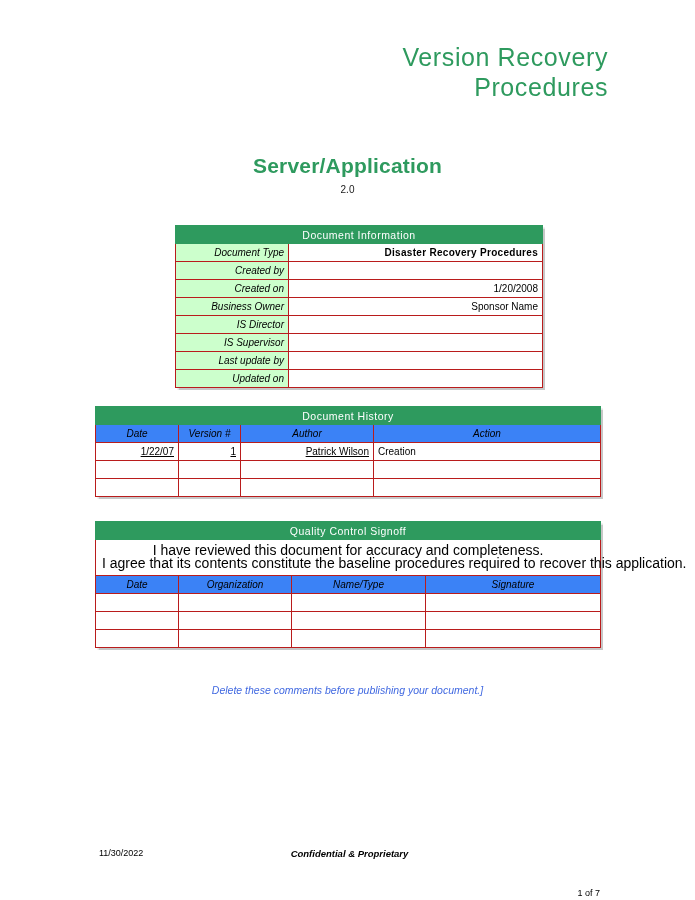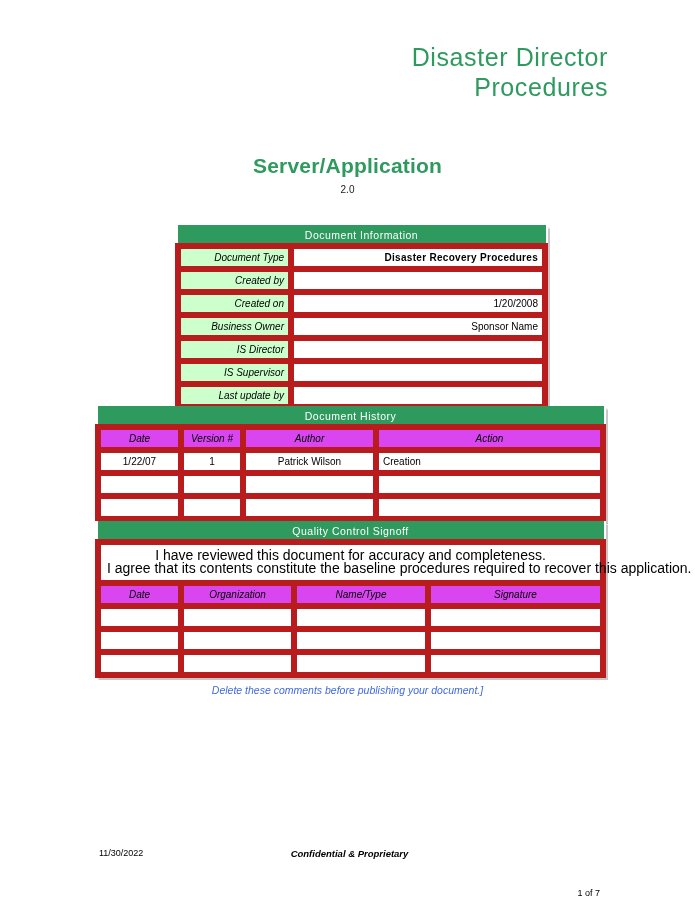--- a/index.html
+++ b/index.html
@@ -61,56 +61,56 @@
   
   table.doc-table {
     position: absolute;
     border-collapse: collapse;
     table-layout: fixed;
     font-size: 10px;
     background: #ffffff;
     box-shadow: 1.5px 1.5px 1px rgba(0,0,0,0.22);
   }
   table.doc-table td, table.doc-table th {
-    border: 6px solid #b91c1c;
+    border: 1px solid #b91c1c;
     padding: 0 4px;
     vertical-align: middle;
     font-weight: normal;
   }
   .tbl-title {
     background: #2E9A5E;
     color: #ffffff;
     font-weight: bold;
     text-align: center;
     font-size: 10.5px;
     letter-spacing: 0.5px;
     height: 16px;
     border: 1px solid #2E9A5E !important;
   }
   .col-head {
-    background: #d946ef;
+    background: #3b82f6;
     font-style: italic;
     text-align: center;
     height: 15px;
     font-size: 10px;
   }
   .label-cell {
     background: #CCFFCC;
     font-style: italic;
     text-align: right;
     padding-right: 5px;
   }
   .value-cell {
     background: #ffffff;
     text-align: right;
     padding-left: 6px;
   }
   .value-cell.bold { font-weight: bold; letter-spacing: 0.3px; }
   .data-cell { height: 16px; }
-  .center { text-align: center; }
+  .center { text-align: right; text-decoration: underline; }
   .left { text-align: left; padding-left: 6px; }
 
   
   #table-document-information {
     left: 175px;
     top: 225px;
     width: 367px;
   }
   #table-document-information td { height: 17px; }
 
@@ -175,21 +175,21 @@
   .footer .f-right {
     position: absolute; right: 0; top: 0; margin-top: 40px;
   }
 </style>
 </head>
 <body>
 
 <div class="page">
 
   <div class="doc-title">
-    <span class="line">Disaster Director</span>
+    <span class="line">Version Recovery</span>
     <span class="line">Procedures</span>
   </div>
 
   <div class="doc-subtitle">Server/Application</div>
   <div class="doc-version">2.0</div>
 
   <table class="doc-table" id="table-document-information">
     <colgroup>
         <col style="width:113px">
         <col style="width:254px">

